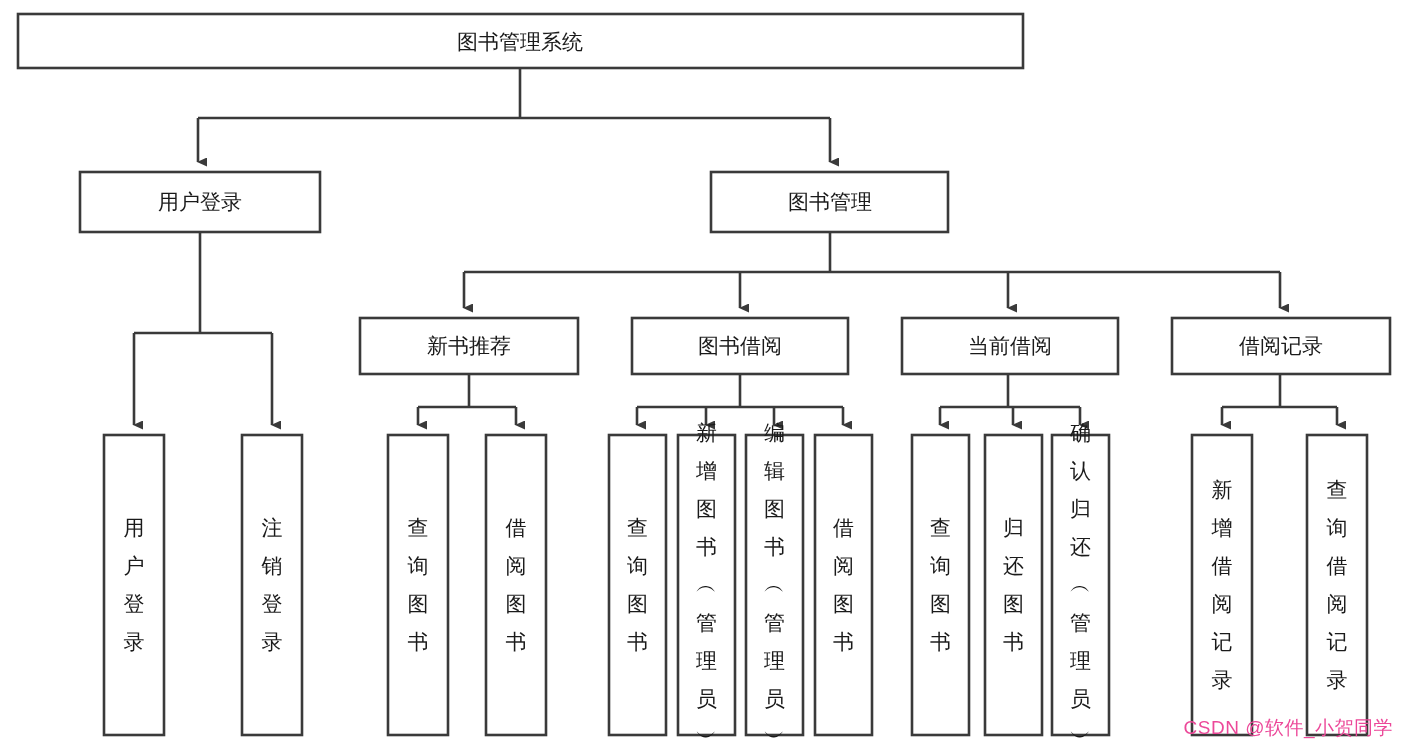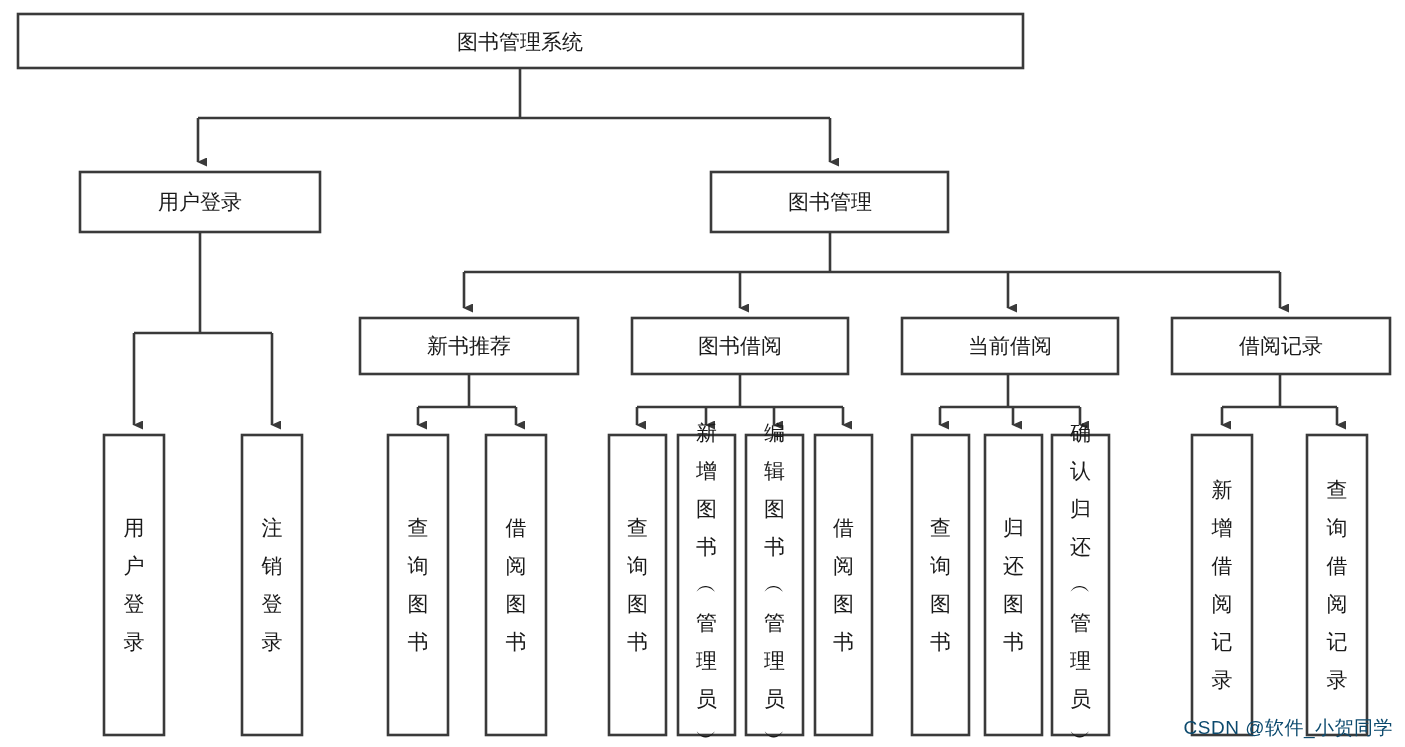--- a/index.html
+++ b/index.html
@@ -49,21 +49,21 @@
     font-family: "Liberation Sans", "DejaVu Sans", sans-serif;
     font-size: 21px;
     text-anchor: middle;
   }
   .watermark {
     position: absolute;
     right: 12px;
     bottom: 6px;
     font-family: "Liberation Sans", "DejaVu Sans", sans-serif;
     font-size: 19px;
-    color: #0c4a6e;
+    color: #ec4899;
     letter-spacing: 0.5px;
     white-space: nowrap;
     user-select: none;
   }
 </style>
 </head>
 <body>
 
 <div id="diagram-root">
 

